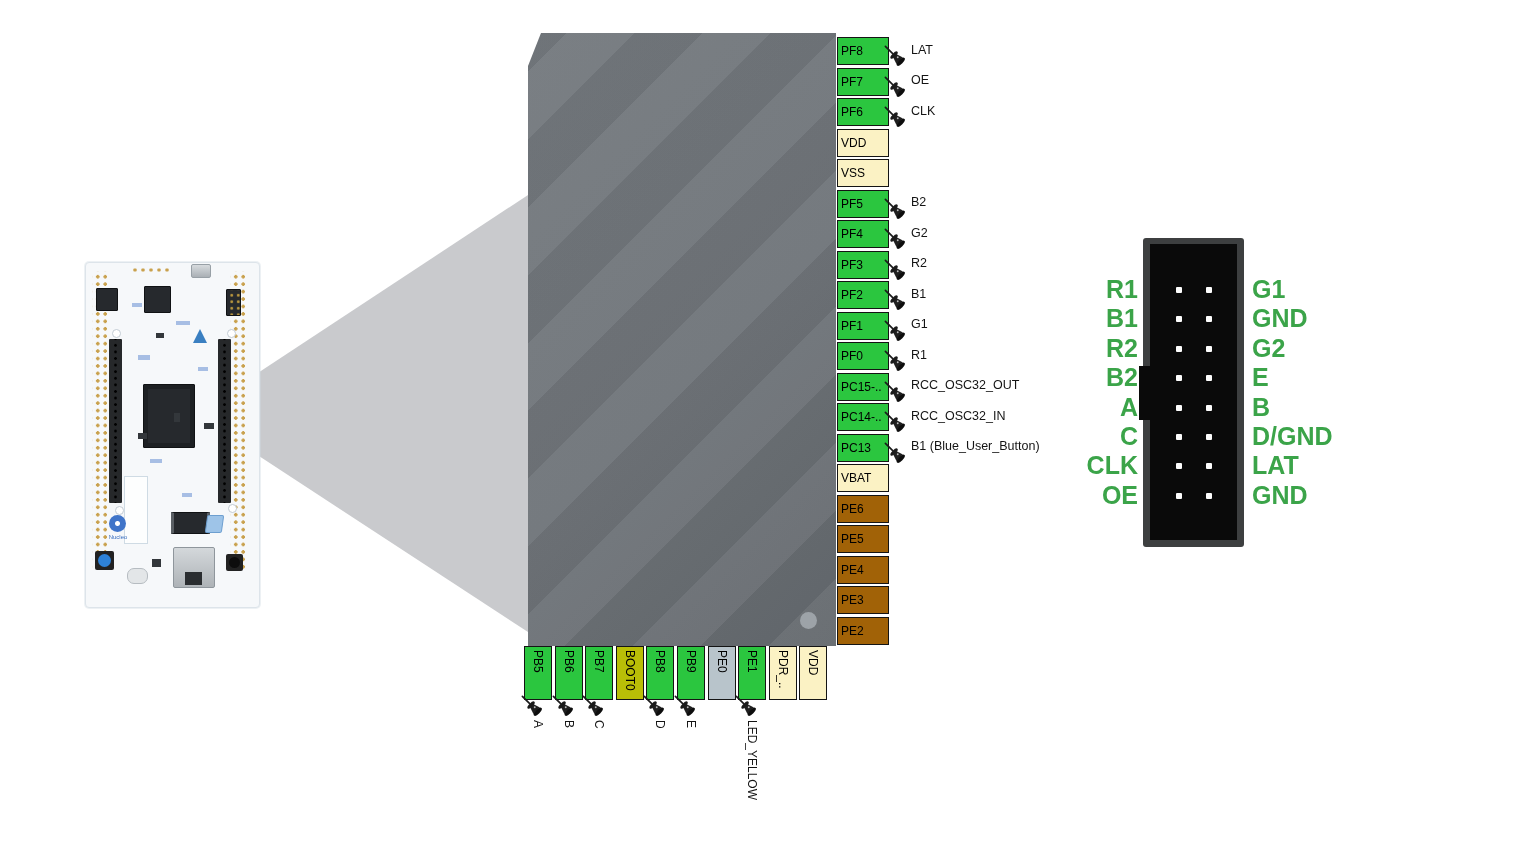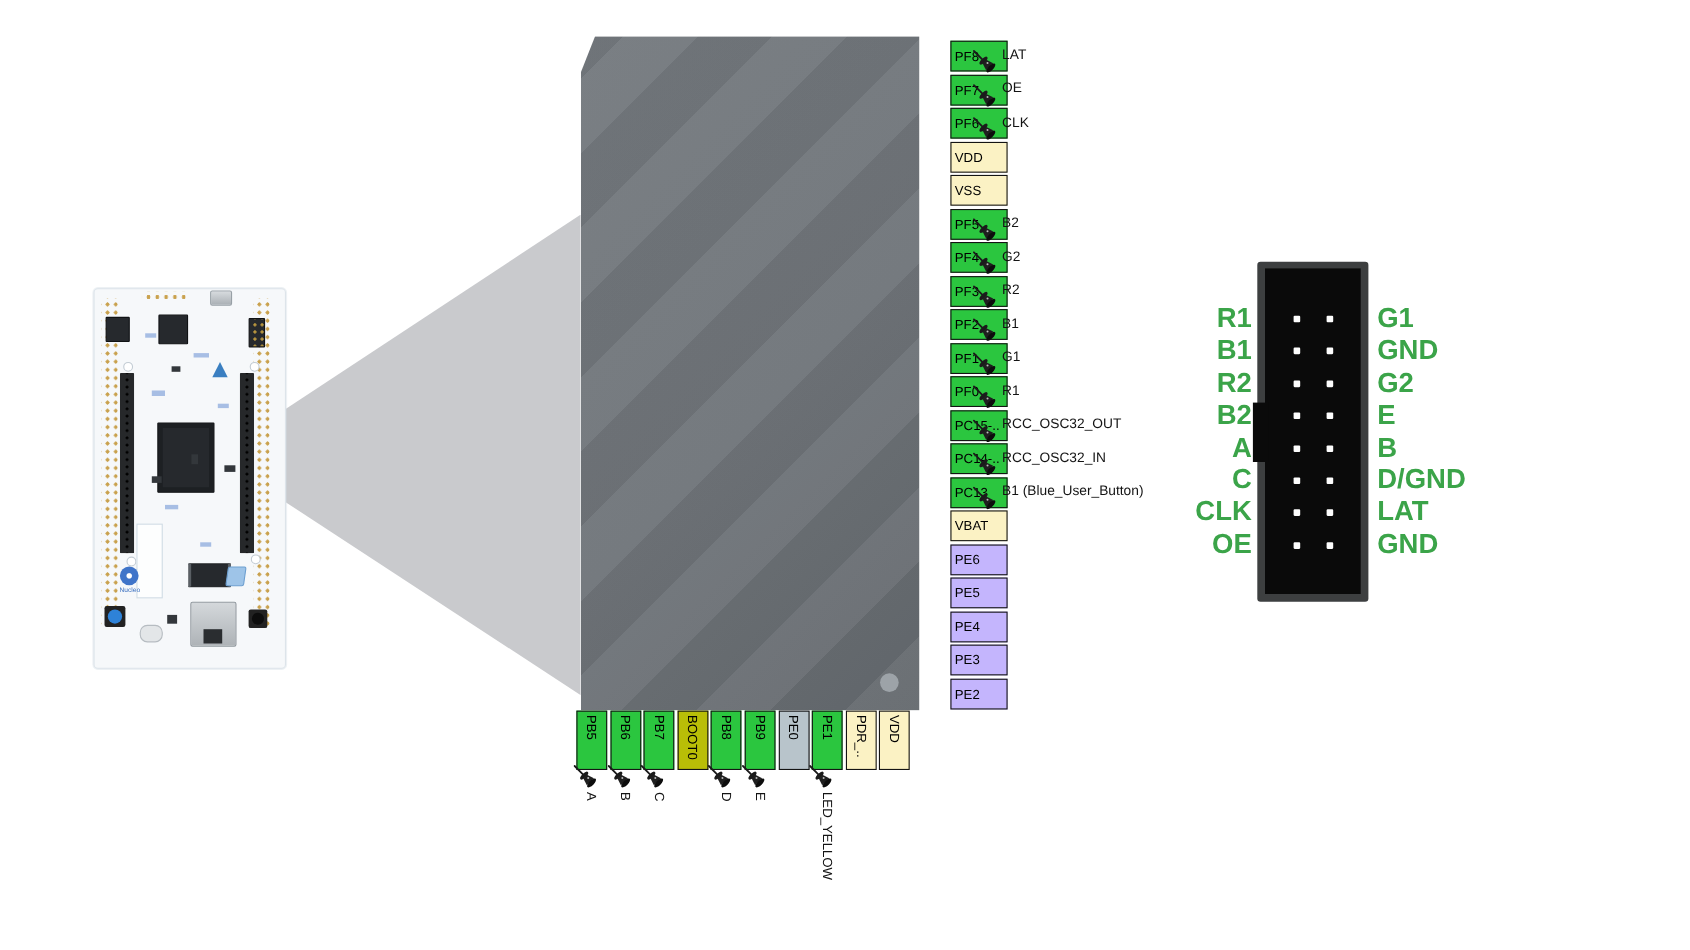--- a/index.html
+++ b/index.html
@@ -14,26 +14,26 @@
   
   #mcu-package{left:528px;top:33px;width:308px;height:613px;
     background:
       repeating-linear-gradient(315deg, rgba(255,255,255,0.05) 0 48px, rgba(0,0,0,0.03) 48px 96px),
       linear-gradient(135deg,#73787d 0%,#6e7378 55%,#63686d 100%);
     clip-path:polygon(13px 0,100% 0,100% 100%,0 100%,0 33px);}
   #mcu-pin1-dot{right:19px;bottom:17px;width:17px;height:17px;border-radius:50%;background:#9da3a8;}
 
   
   #right-pins{left:837px;top:37px;display:flex;flex-direction:column;gap:2.5px;}
-  .pin{position:relative;width:52px;height:28px;padding-left:27px;}
+  .pin{position:relative;width:52px;height:28px;}
   .box{box-sizing:border-box;width:52px;height:28px;border:1.5px solid #141414;
        display:flex;align-items:center;padding-left:3px;font-size:12px;line-height:12px;
        background:#2bc63f;color:#000;white-space:nowrap;overflow:hidden;}
   .pin[data-type="power"] .box{background:#fbf2c4;}
-  .pin[data-type="free"]  .box{background:#c4b5fd;}
+  .pin[data-type="free"]  .box{background:#a16207;}
   .pin .pushpin{position:absolute;left:47px;top:8px;width:22px;height:22px;}
   .pin .sig{position:absolute;left:74px;top:46%;transform:translateY(-50%);
             font-size:12.5px;white-space:nowrap;color:#141414;}
 
   #bottom-pins{left:524px;top:646px;display:flex;flex-direction:row;gap:2.6px;}
   .pinB{position:relative;width:28px;height:54px;}
   .boxB{box-sizing:border-box;width:28px;height:54px;border:1.5px solid #141414;
         background:#2bc63f;color:#000;font-size:12px;line-height:12px;
         writing-mode:vertical-rl;padding:3px 0 0 0;display:flex;justify-content:flex-start;
         align-items:center;white-space:nowrap;overflow:hidden;}

